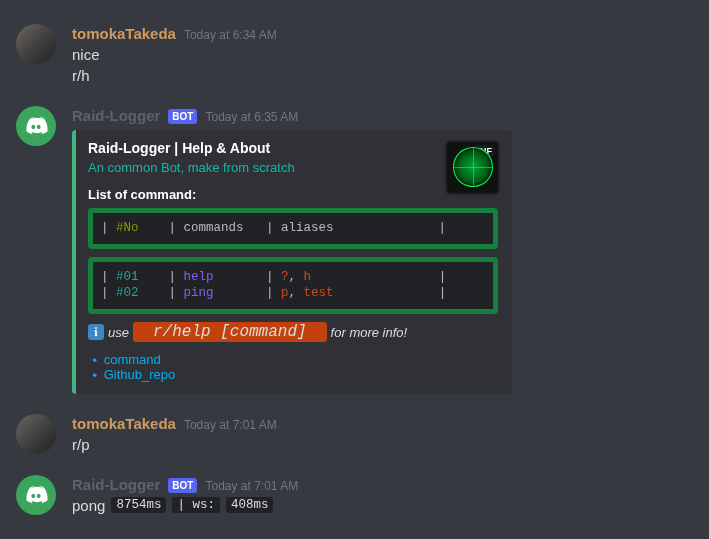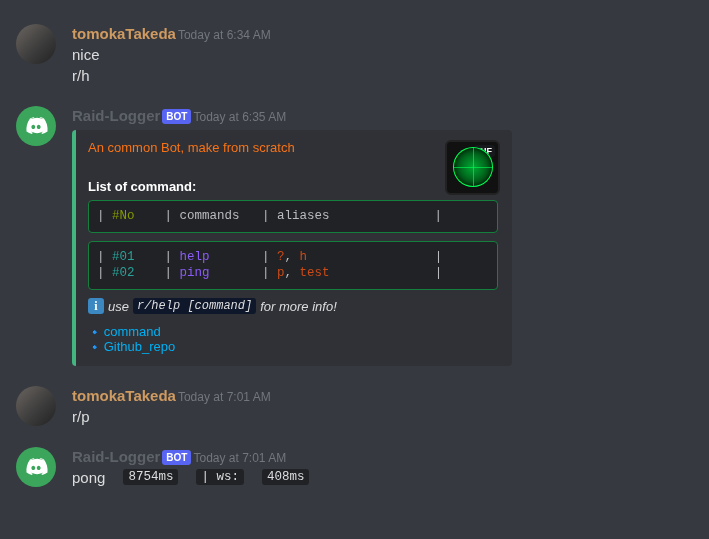--- a/index.html
+++ b/index.html
@@ -30,21 +30,21 @@
   .avatar-user {
     background: linear-gradient(135deg,#6b6560 0%, #3a3a3a 60%, #222 100%);
   }
   .avatar-bot {
     background: #3ba55c;
     display: flex;
     align-items: center;
     justify-content: center;
   }
   .avatar-bot svg { width: 24px; height: 24px; }
-  .header-line { display: flex; align-items: baseline; gap: 2px; line-height: 1.3; }
+  .header-line { display: flex; align-items: baseline; gap: 8px; line-height: 1.3; }
   .username { font-weight: 600; cursor: pointer; }
   .user-color { color: #d09b61; }
   .bot-color { color: #5d6269; }
   .bot-tag {
     background: #5865f2;
     color: #fff;
     font-size: 10px;
     font-weight: 600;
     padding: 1px 4px;
     border-radius: 3px;
@@ -94,60 +94,60 @@
     position:relative;
     overflow:hidden;
     box-shadow: inset 0 0 0 1px #0f5, inset 0 0 6px #000;
   }
   .radar::before,.radar::after{
     content:"";position:absolute;background:#0f5;opacity:.6;
   }
   .radar::before{left:50%;top:0;width:1px;height:100%;}
   .radar::after{top:50%;left:0;height:1px;width:100%;}
   .embed-title { font-weight: 700; color: #ffffff; font-size: 14px; margin-bottom: 4px; }
-  .embed-desc { color: #f97316; font-size: 13px; margin-bottom: 24px; }
+  .embed-desc { color: #14b8a6; font-size: 13px; margin-bottom: 12px; }
   .embed-field-title { font-weight: 700; color: #ffffff; font-size: 13px; margin-bottom: 6px; }
 
   .code-block {
     background: #202225;
-    border: 1px solid #15803d;
+    border: 5px solid #15803d;
     color: #b9bbbe;
     font-family: Consolas, "Courier New", monospace;
     font-size: 12.5px;
     padding: 7px 8px;
     border-radius: 4px;
     white-space: pre;
     margin-bottom: 8px;
     line-height: 1.35;
   }
   .tok-num  { color: #2aa198; }
   .tok-cmd  { color: #8b5cf6; }
   .tok-al   { color: #cb4b16; }
   .tok-hash { color: #859900; }
 
   .hint { font-size: 13px; margin: 2px 0 10px 0; display:flex; align-items:center; gap:4px;}
   .hint em { font-style: italic; color: #dcddde; }
   .inline-code {
-    background: #0f172a;
+    background: #c2410c;
     font-family: Consolas, "Courier New", monospace;
-    font-size: 12px;
-    padding: 1px 4px;
+    font-size: 16px;
+    padding: 1px 20px;
     border-radius: 3px;
     font-style: italic;
   }
   .info-emoji{
     width:16px;height:16px;background:#3b88c3;border-radius:3px;
     color:#fff;font-weight:700;font-size:12px;display:inline-flex;
     align-items:center;justify-content:center;font-family:serif;
   }
   .link-item { font-size: 13px; color: #00b0f4; }
   .link-item a { color: #00b0f4; text-decoration: none; cursor:pointer;}
   .diamond { color:#55acee; font-size:11px; margin-right:2px;}
 
-  .pong-line { display:flex; align-items:center; gap:18px; margin-top:2px;}
+  .pong-line { display:flex; align-items:center; gap:6px; margin-top:2px;}
   .mono-pill {
     background:#202225;
     font-family: Consolas, "Courier New", monospace;
     font-size:12.5px;
     padding:1px 5px;
     border-radius:3px;
   }
 </style>
 </head>
 <body>
@@ -173,20 +173,21 @@
     <span class="bot-tag">BOT</span>
     <span class="timestamp">Today at 6:35 AM</span>
   </div>
 
   <div class="embed">
     <div class="embed-thumb">
       <span class="gif-tag">GIF</span>
       <div class="radar"></div>
     </div>
 
+    <div class="embed-title">Raid-Logger | Help &amp; About</div>
     <div class="embed-desc">An common Bot, make from scratch</div>
 
     <div class="embed-field-title">List of command:</div>
 
     <div class="code-block">| <span class="tok-hash">#No</span>    | <span>commands</span>   | <span>aliases</span>              |</div>
 
     <div class="code-block">| <span class="tok-num">#01</span>    | <span class="tok-cmd">help</span>       | <span class="tok-al">?</span>, <span class="tok-al">h</span>                 |
 | <span class="tok-num">#02</span>    | <span class="tok-cmd">ping</span>       | <span class="tok-al">p</span>, <span class="tok-al">test</span>              |</div>
 
     <div class="hint">

